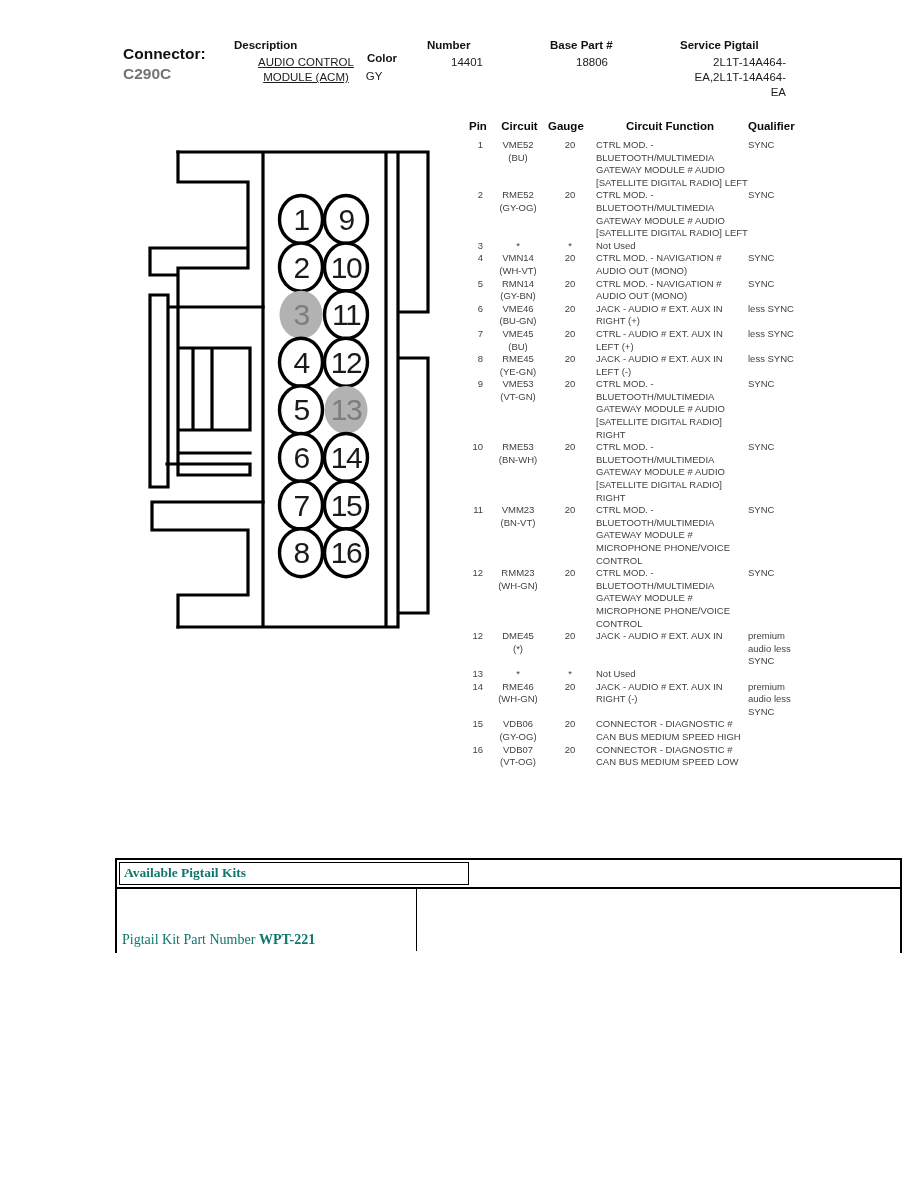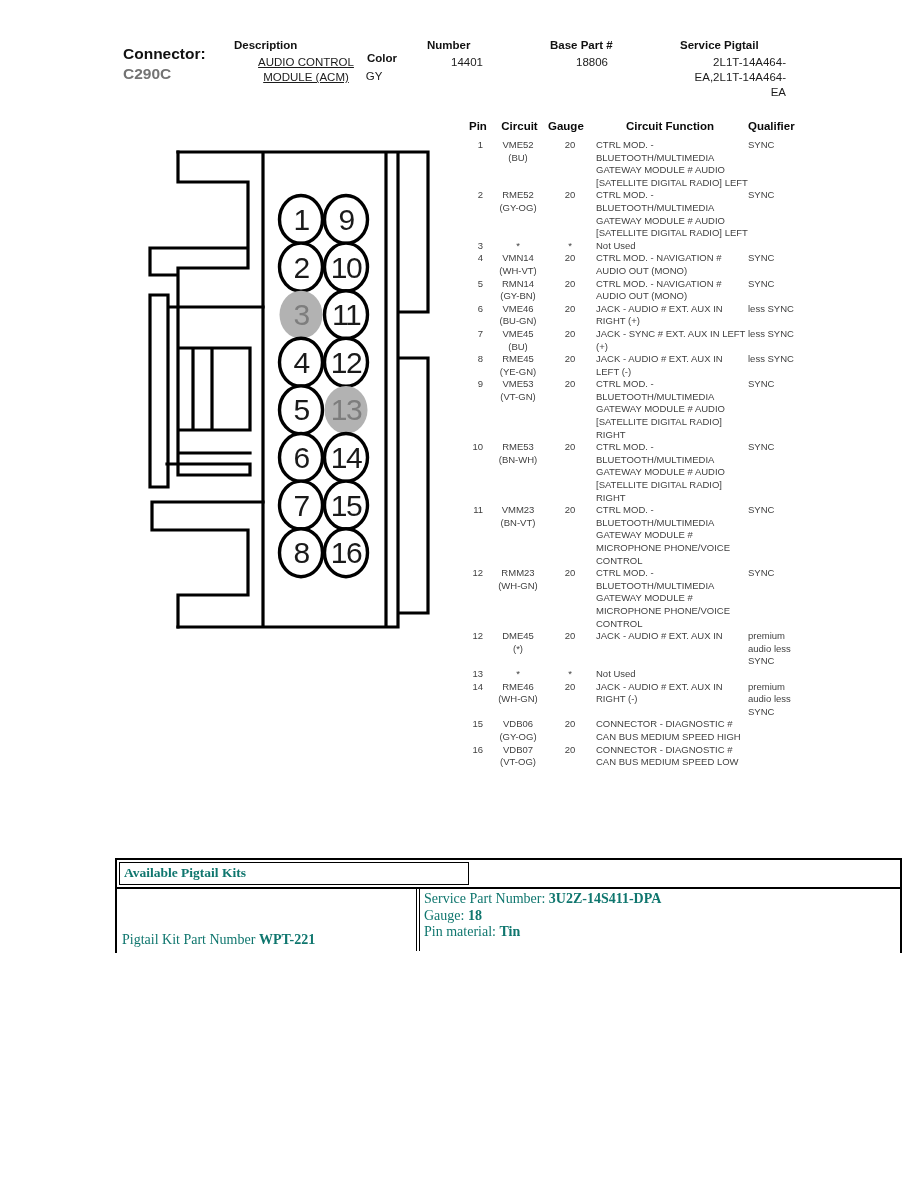--- a/index.html
+++ b/index.html
@@ -206,21 +206,21 @@
         <div class="c-func">JACK - AUDIO # EXT. AUX IN RIGHT (+)</div>
         <div class="c-qual">less SYNC</div>
       </div>
       <div class="prow">
         <div class="c-pin">7</div>
         <div class="c-circuit">
           <div class="">VME45</div>
           <div class="">(BU)</div>
         </div>
         <div class="c-gauge">20</div>
-        <div class="c-func">JACK - SYNC # EXT. AUX IN LEFT (+)</div>
+        <div class="c-func">CTRL - AUDIO # EXT. AUX IN LEFT (+)</div>
         <div class="c-qual">less SYNC</div>
       </div>
       <div class="prow">
         <div class="c-pin">8</div>
         <div class="c-circuit">
           <div class="">RME45</div>
           <div class="">(YE-GN)</div>
         </div>
         <div class="c-gauge">20</div>
         <div class="c-func">JACK - AUDIO # EXT. AUX IN LEFT (-)</div>
@@ -322,28 +322,14 @@
   <div class="pk-headrow">
     <div class="pk-headcell">Available Pigtail Kits</div>
   </div>
   <div class="pk-body">
     <div class="pk-left">
       <div>
         <span>Pigtail Kit Part Number</span>
         <span class="bold">WPT-221</span>
       </div>
     </div>
-    <div class="pk-right">
-      <div>
-        <span>Service Part Number:</span>
-        <span class="bold">3U2Z-14S411-DPA</span>
-      </div>
-      <div>
-        <span>Gauge:</span>
-        <span class="bold">18</span>
-      </div>
-      <div>
-        <span>Pin material:</span>
-        <span class="bold">Tin</span>
-      </div>
-    </div>
   </div>
 </div>
 
 </body></html>

